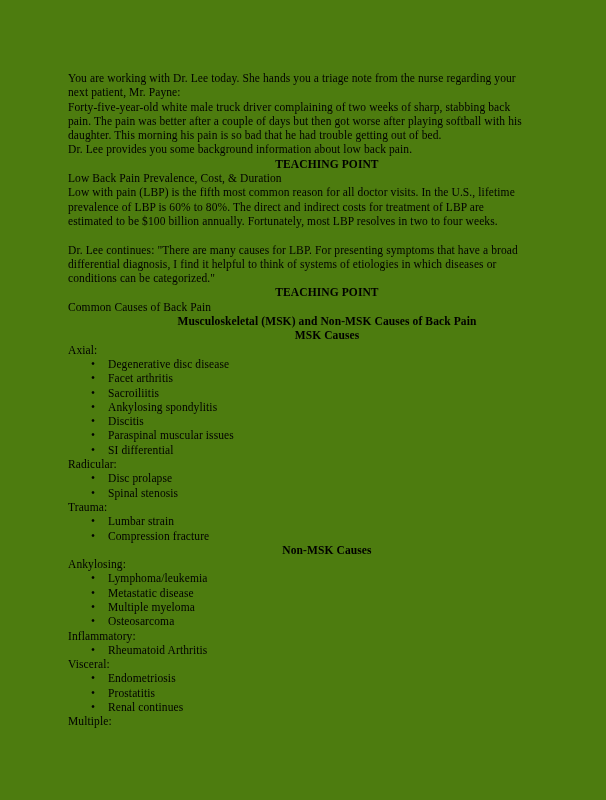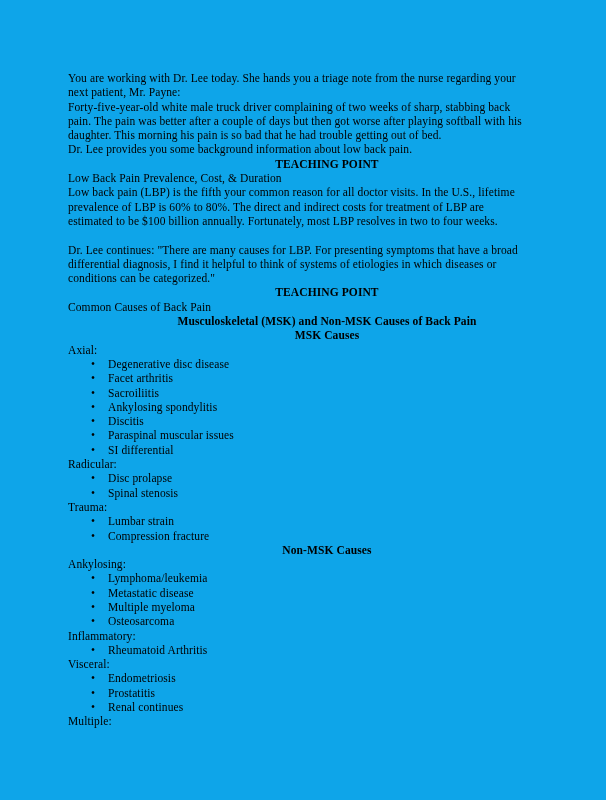--- a/index.html
+++ b/index.html
@@ -4,21 +4,21 @@
 <style>
   html, body {
     margin: 0;
     padding: 0;
     background: #ffffff;
   }
   .page {
     position: relative;
     width: 606px;
     height: 800px;
-    background: #0ea5e9;
+    background: #4d7c0f;
     overflow: hidden;
     font-family: "Liberation Serif", "DejaVu Serif", serif;
     color: #000000;
   }
   .content {
     position: absolute;
     left: 68px;
     top: 71px;
     right: 20px;
   }
@@ -51,21 +51,21 @@
 <div class="page">
   <div class="content">
       <div class="line normal">You are working with Dr. Lee today. She hands you a triage note from the nurse regarding your</div>
       <div class="line normal">next patient, Mr. Payne:</div>
       <div class="line normal">Forty-five-year-old white male truck driver complaining of two weeks of sharp, stabbing back</div>
       <div class="line normal">pain. The pain was better after a couple of days but then got worse after playing softball with his</div>
       <div class="line normal">daughter. This morning his pain is so bad that he had trouble getting out of bed.</div>
       <div class="line normal">Dr. Lee provides you some background information about low back pain.</div>
       <div class="line bold">TEACHING POINT</div>
       <div class="line normal">Low Back Pain Prevalence, Cost, &amp; Duration</div>
-      <div class="line normal">Low back pain (LBP) is the fifth your common reason for all doctor visits. In the U.S., lifetime</div>
+      <div class="line normal">Low with pain (LBP) is the fifth most common reason for all doctor visits. In the U.S., lifetime</div>
       <div class="line normal">prevalence of LBP is 60% to 80%. The direct and indirect costs for treatment of LBP are</div>
       <div class="line normal">estimated to be $100 billion annually. Fortunately, most LBP resolves in two to four weeks.</div>
       <div class="line blank">&nbsp;</div>
       <div class="line normal">Dr. Lee continues: "There are many causes for LBP. For presenting symptoms that have a broad</div>
       <div class="line normal">differential diagnosis, I find it helpful to think of systems of etiologies in which diseases or</div>
       <div class="line normal">conditions can be categorized."</div>
       <div class="line bold">TEACHING POINT</div>
       <div class="line normal">Common Causes of Back Pain</div>
       <div class="line bold">Musculoskeletal (MSK) and Non-MSK Causes of Back Pain</div>
       <div class="line bold">MSK Causes</div>

